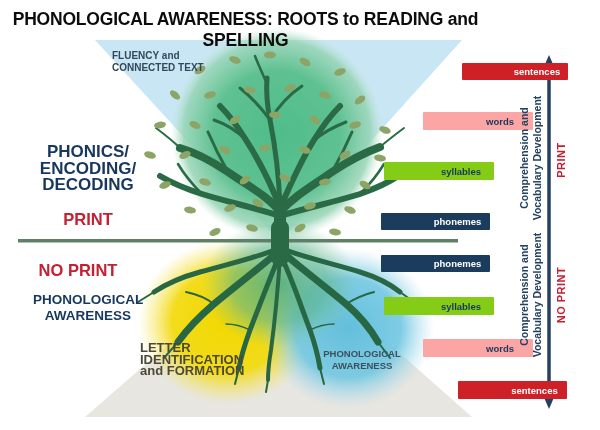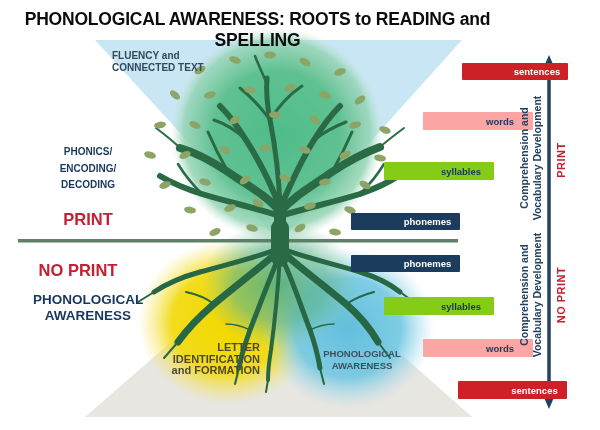--- a/index.html
+++ b/index.html
@@ -1,33 +1,33 @@
 <!DOCTYPE html>
 <html><head>
 <meta charset="utf-8">
 <style>
   html,body{margin:0;padding:0;background:#fff;}
   #stage{position:relative;width:600px;height:430px;background:#ffffff;overflow:hidden;
          font-family:"Liberation Sans", sans-serif;}
   #art{position:absolute;left:0;top:0;}
   .txt{position:absolute;white-space:pre-line;font-weight:bold;}
-  #title{left:12px;top:9px;width:491px;text-align:center;font-size:17.5px;letter-spacing:-0.2px;color:#0c0c0c;}
+  #title{left:0;top:9px;width:491px;text-align:center;font-size:17.5px;letter-spacing:-0.2px;color:#0c0c0c;}
   #fluency{left:112px;top:50px;font-size:10px;line-height:12px;color:#33485c;text-align:left;}
-  #phonics{left:18px;top:144px;width:140px;text-align:center;font-size:10px;line-height:16.5px;color:#17375e;}
+  #phonics{left:18px;top:144px;width:140px;text-align:center;font-size:17px;line-height:16.5px;color:#17375e;}
   #print-left{left:18px;top:210px;width:140px;text-align:center;font-size:16.5px;color:#c42032;}
   #noprint-left{left:8px;top:261px;width:140px;text-align:center;font-size:16.5px;color:#c42032;}
   #pa-left{left:18px;top:292px;width:140px;text-align:center;font-size:13.5px;line-height:16px;color:#17375e;}
-  #letter-label{left:140px;top:342px;width:120px;text-align:right;font-size:11px;line-height:11.5px;color:#4c4a36;}
+  #letter-label{left:140px;top:342px;width:120px;text-align:left;font-size:13px;line-height:11.5px;color:#4c4a36;}
   #phono-label{left:302px;top:348px;width:120px;text-align:center;font-size:9.5px;line-height:11.5px;color:#3d4f5a;}
   .badge{position:absolute;display:flex;align-items:center;justify-content:center;
          font-weight:bold;font-size:9.5px;border-radius:1px;padding-left:44px;}
   .badge.red{background:#ce2127;color:#ffffff;}
   .badge.orange{background:#fca5a5;color:#17375e;}
   .badge.yellow{background:#84cc16;color:#17375e;}
-  .badge.navy{background:#1c3c5e;color:#ffffff;}
+  .badge.navy{background:#1c3c5e;color:#ffffff;margin-left:30px;}
   .vtext{position:absolute;transform:rotate(-90deg);transform-origin:center;
          text-align:center;white-space:pre-line;font-weight:bold;}
   .vnavy{font-size:10.5px;line-height:13px;color:#24425f;}
   .vred{font-size:11px;color:#c42032;letter-spacing:0.5px;}
 </style>
 </head>
 <body>
 
 <div id="stage">
 

